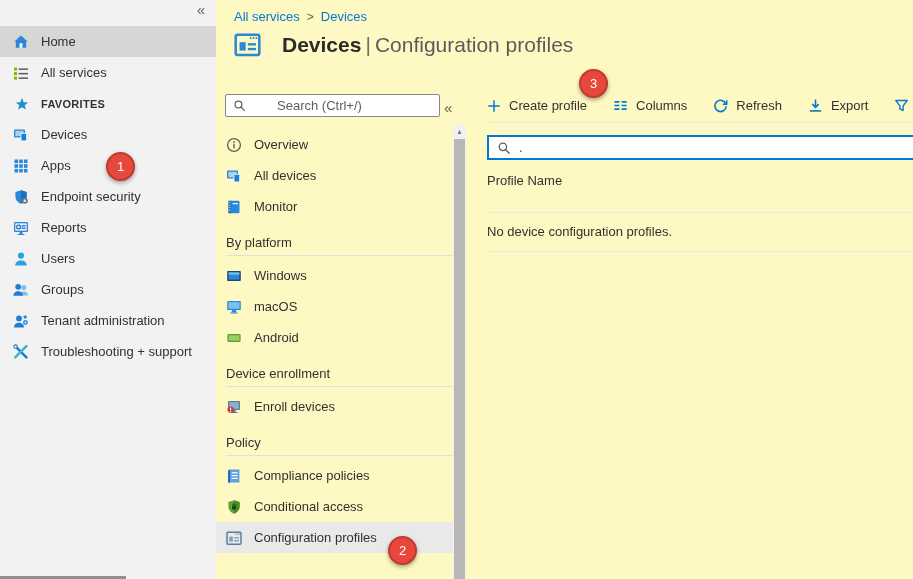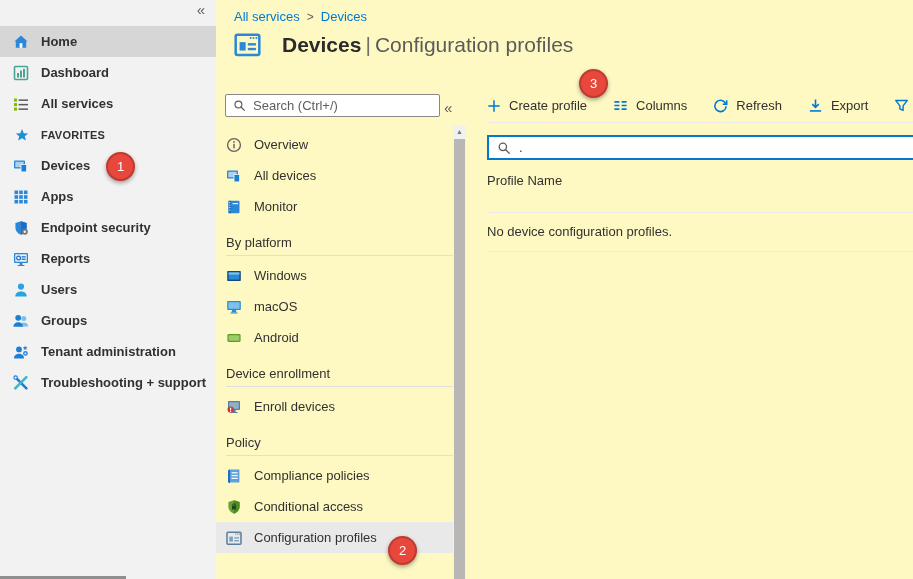--- a/index.html
+++ b/index.html
@@ -8,21 +8,21 @@
     font-family:"Liberation Sans", sans-serif;
     font-size:13px; color:#323130; background:#fff; position:relative;
   }
   .icon { width:16px; height:16px; flex:none; display:inline-block; }
   .icon svg { width:100%; height:100%; display:block; }
 
   
   .sidebar { position:absolute; left:0; top:0; width:216px; height:579px; background:#f2f2f2; }
   .sidebar-collapse { position:absolute; top:1px; right:11px; font-size:15px; color:#605e5c; cursor:pointer; }
   .side-nav { position:absolute; top:26px; left:0; right:0; }
-  .side-item { height:31px; display:flex; align-items:center; gap:12px; padding-left:13px; cursor:pointer;font-weight:bold; }
+  .side-item { height:31px; display:flex; align-items:center; gap:12px; padding-left:13px; cursor:pointer; }
   .side-item.selected { background:#d6d6d6; }
   .side-item .side-label { white-space:nowrap; }
   .side-header { font-size:11px; font-weight:bold; letter-spacing:.3px; color:#323130; }
   .side-header .icon { width:14px; height:14px; margin-left:2px; }
   .h-scroll { position:absolute; left:0; bottom:0; width:126px; height:3px; background:#8f8f8f; }
 
   
   .main { position:absolute; left:216px; top:0; right:0; bottom:0; background:#fef9c3; }
   .breadcrumb { padding:9px 0 0 18px; }
   .breadcrumb a { color:#0078d4; text-decoration:none; cursor:pointer; }
@@ -33,21 +33,21 @@
   .page-title .t-bold { font-weight:bold; color:#2b2b2b; }
   .page-title .t-sep { color:#6f6d6b; padding:0 4px; font-weight:normal; }
   .page-title .t-light { color:#5d5b59; font-weight:normal; }
 
   .body-row { position:absolute; top:86px; left:0; right:0; bottom:0; display:flex; }
 
   
   .blade { width:254px; position:relative; flex:none; }
   .blade-search { margin:8px 0 0 9px; width:215px; height:23px; border:1px solid #8a8886; border-radius:2px;
     background:#fff; display:flex; align-items:center; padding:0 7px; gap:7px; }
-  .blade-search input { border:none; outline:none; flex:1; min-width:0; font:inherit; color:#323130; background:transparent; }
+  .blade-search input { border:none; outline:none; flex:1; min-width:0; font:inherit; color:#323130; background:transparent;margin-left:24px; }
   .blade-search input::placeholder { color:#605e5c; opacity:1; }
   .blade-collapse { position:absolute; left:228px; top:13px; font-size:15px; color:#605e5c; cursor:pointer; }
   .blade-list { margin-top:12px; }
   .blade-item { height:31px; display:flex; align-items:center; gap:12px; padding-left:10px; margin-right:17px; cursor:pointer; }
   .blade-item.selected { background:#e9e9e9; }
   .blade-sec-header { margin:10px 0 0 10px; height:21px; font-weight:normal; color:#323130; display:flex; align-items:center; }
   .blade-divider { border:none; border-top:1px solid #e1dfdd; margin:2px 16px 4px 10px; }
 
   .v-scrollbar { position:absolute; left:237px; top:39px; bottom:0; width:13px; background:#f1f1f1; }
   .v-scrollbar .arrow { height:13px; display:flex; align-items:center; justify-content:center;
@@ -81,31 +81,20 @@
     <div class="side-item selected">
       <span class="icon">
           <svg viewBox="0 0 16 16">
             <path d="M8 1.6 14.6 7.6 13.2 7.6 13.2 13.8 2.8 13.8 2.8 7.6 1.4 7.6Z" fill="#2b88d8"></path>
             <rect x="6.6" y="9.2" width="2.8" height="4.6" fill="#fff"></rect>
           </svg>
         </span>
       <span class="side-label">Home</span>
     </div>
 
-    <div class="side-item">
-      <span class="icon">
-          <svg viewBox="0 0 16 16">
-            <rect x="1.5" y="1.5" width="13" height="13" rx="1" fill="none" stroke="#49a593" stroke-width="1.6"></rect>
-            <rect x="4" y="8" width="2" height="4.5" fill="#49a593"></rect>
-            <rect x="7" y="5.5" width="2" height="7" fill="#49a593"></rect>
-            <rect x="10" y="3.8" width="2" height="8.7" fill="#49a593"></rect>
-          </svg>
-        </span>
-      <span class="side-label">Dashboard</span>
-    </div>
 
     <div class="side-item">
       <span class="icon">
           <svg viewBox="0 0 16 16">
             <rect x="1" y="2.6" width="3" height="3" fill="#7fba00"></rect>
             <rect x="5.6" y="3.4" width="9.4" height="1.5" fill="#5a5a5a"></rect>
             <rect x="1" y="7.1" width="3" height="3" fill="#7fba00"></rect>
             <rect x="5.6" y="7.9" width="9.4" height="1.5" fill="#5a5a5a"></rect>
             <rect x="1" y="11.6" width="3" height="3" fill="#7fba00"></rect>
             <rect x="5.6" y="12.4" width="9.4" height="1.5" fill="#5a5a5a"></rect>

